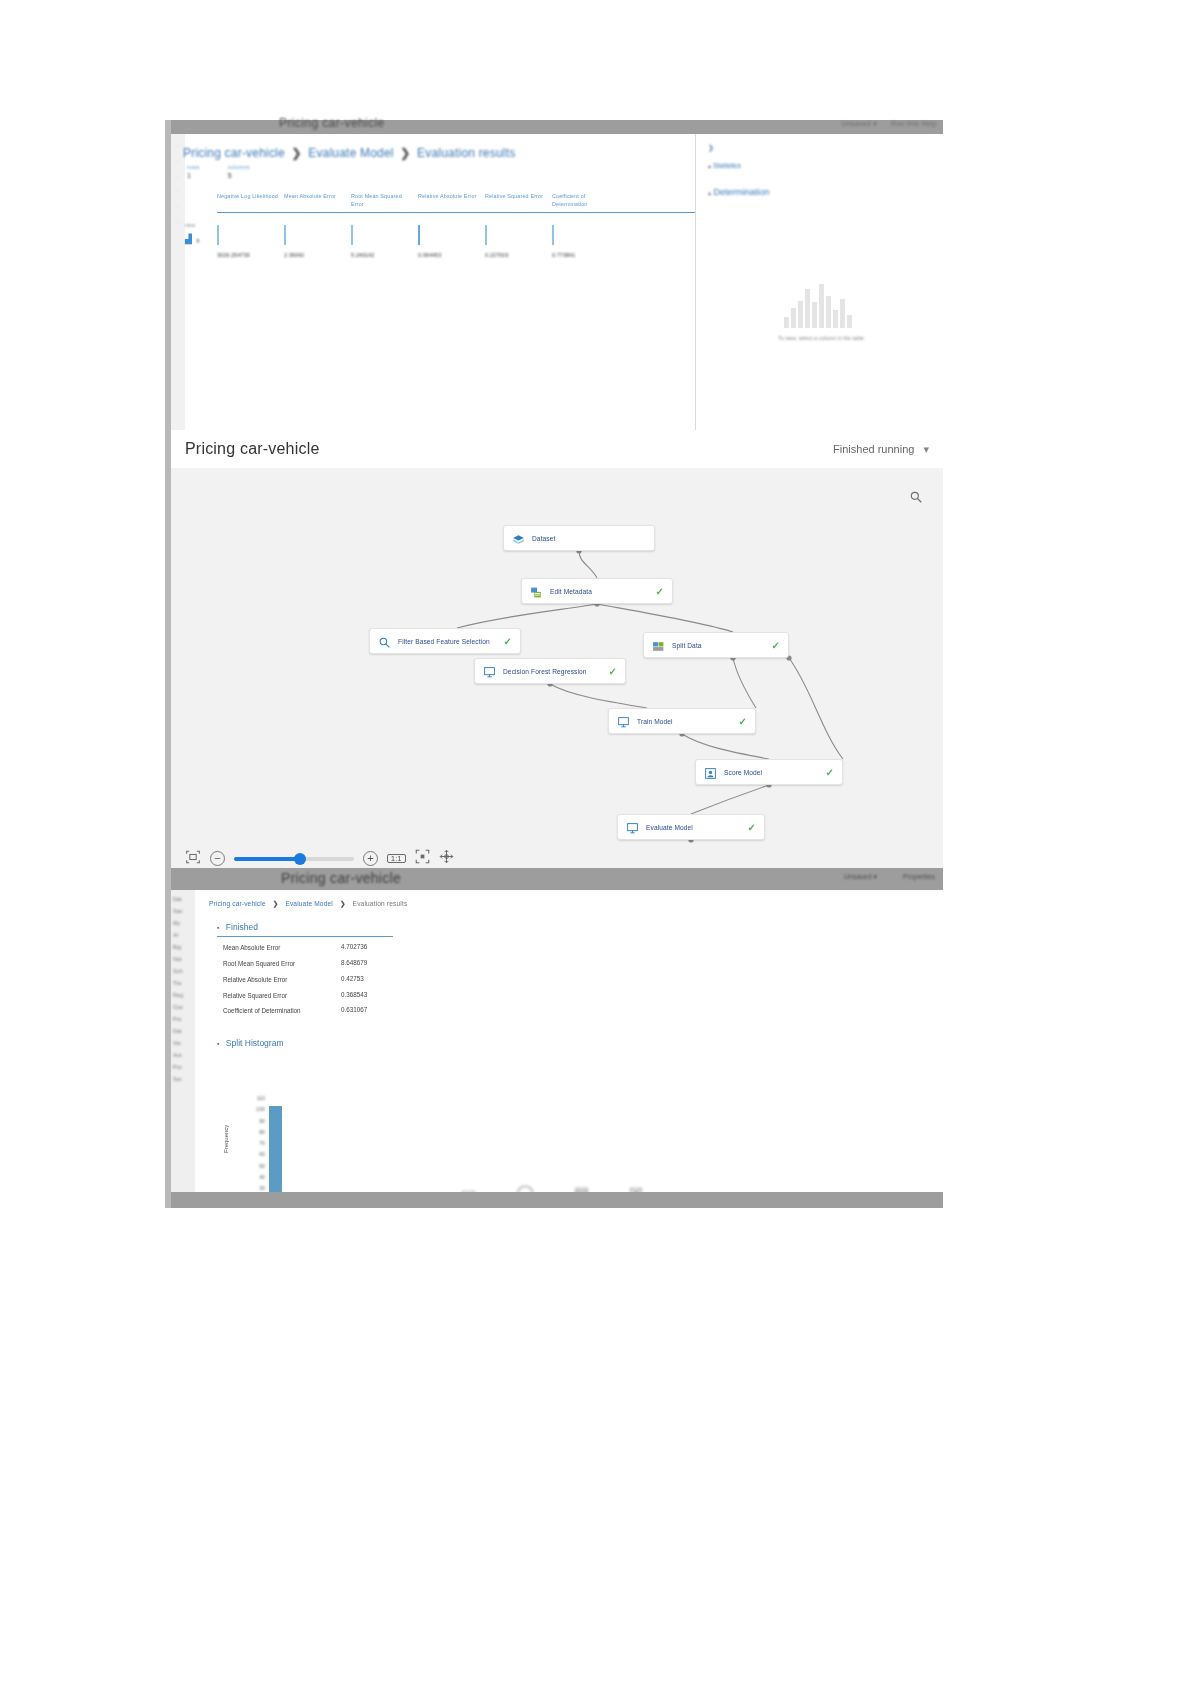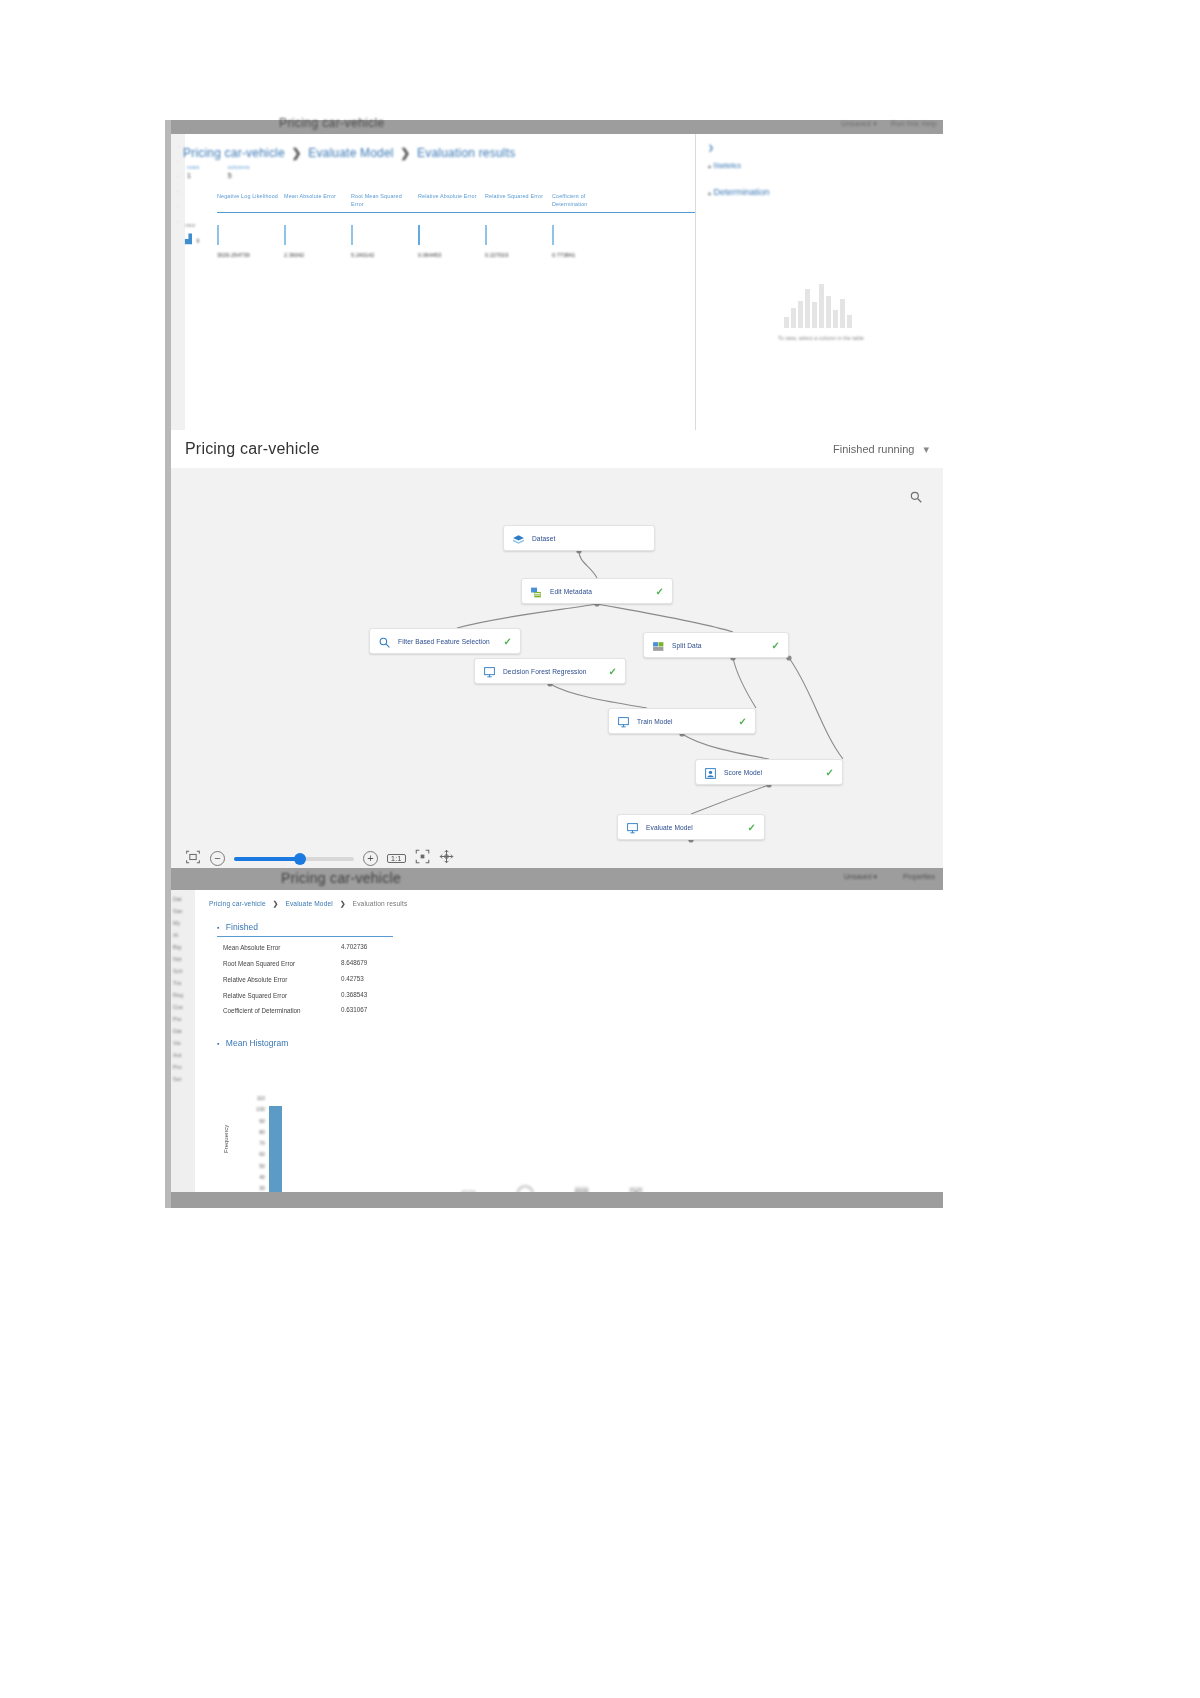--- a/index.html
+++ b/index.html
@@ -555,21 +555,21 @@
       <span class="mname">Relative Squared Error</span>
       <span class="mval">0.368543</span>
     </div>
     <div class="metric-row">
       <span class="mname" style="width:118px;">Coefficient of Determination</span>
       <span class="mval">0.631067</span>
     </div>
 
     <div class="sec-title" style="margin-top:22px;">
       <span class="bullet">▪</span>
-      <span>Mean Histogram</span>
+      <span>Split Histogram</span>
     </div>
 
     <div class="hist-wrap">
       <div class="hist-axis-label">Frequency</div>
       <div class="hist-ticks">
         <div>110</div>
         <div>100</div>
         <div>90</div>
         <div>80</div>
         <div>70</div>

